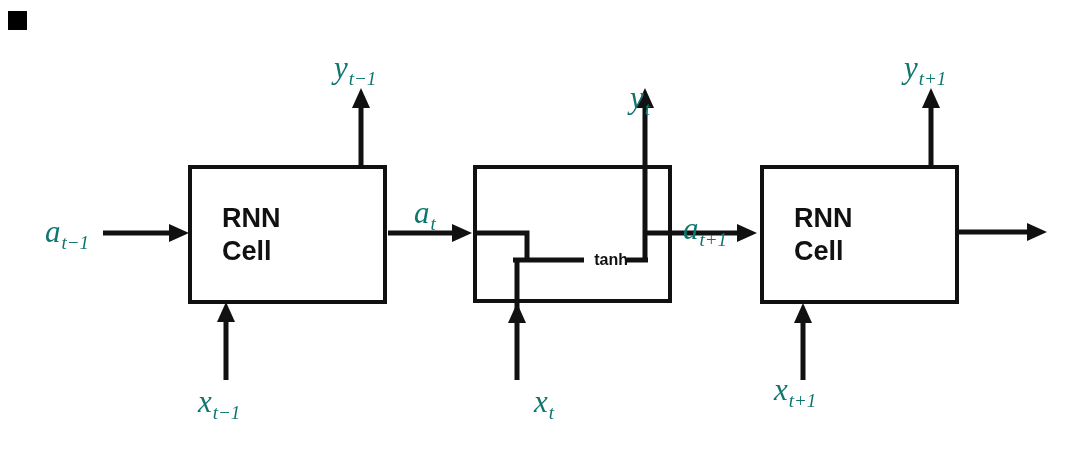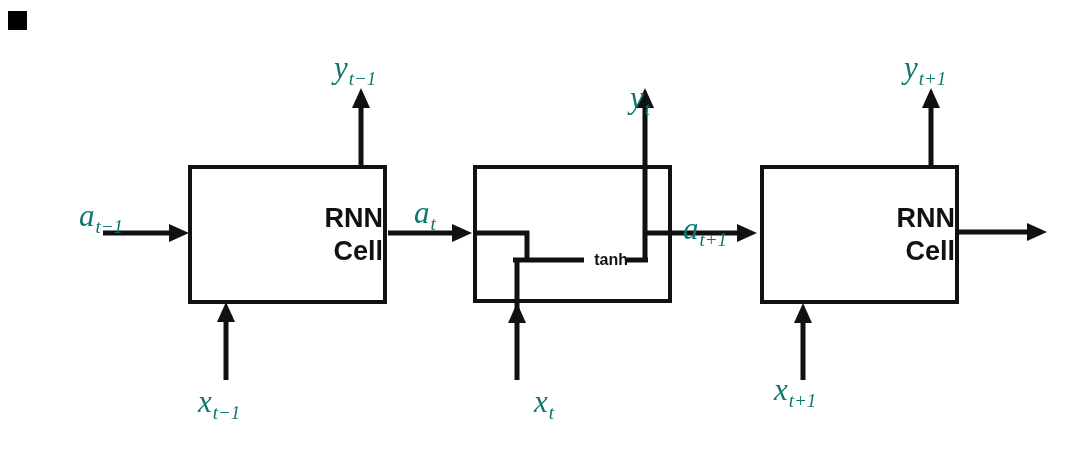--- a/index.html
+++ b/index.html
@@ -18,44 +18,44 @@
     position:absolute;
     border:4px solid #111111;
     box-sizing:border-box;
     background:#ffffff;
     z-index:1;
   }
   .box-left  {left:188px;top:165px;width:199px;height:139px;}
   .box-mid   {left:473px;top:165px;width:199px;height:138px;}
   .box-right {left:760px;top:165px;width:199px;height:139px;}
   .cell-label{
-    display:flex;flex-direction:column;align-items:flex-end;justify-content:center;
+    display:flex;flex-direction:column;align-items:flex-start;justify-content:center;
     width:100%;height:100%;
-    font-weight:bold;font-size:27px;line-height:33px;color:#111111;
+    font-weight:bold;font-size:27px;line-height:33px;color:#111111;margin-left:30px;
   }
   .wires{
     position:absolute;left:0;top:0;z-index:2;pointer-events:none;
   }
   .tanh-label{
     position:absolute;left:582px;top:251px;width:46px;
     text-align:right;
     font-weight:bold;font-size:16px;line-height:18px;color:#111111;
     z-index:3;
   }
   .mlabel{
     position:absolute;z-index:3;
     font-family:"Liberation Serif",serif;
     font-style:italic;color:#0f766e;white-space:nowrap;
   }
   .mlabel .base{font-size:31px;line-height:1;}
   .mlabel .sub{font-size:19px;line-height:1;position:relative;top:7px;margin-left:1px;}
   .lbl-y-prev{left:334px;top:52px;}
   .lbl-y-t   {left:630px;top:50px;margin-top:32px;}
   .lbl-y-next{left:904px;top:52px;}
-  .lbl-a-prev{left:45px;top:200px;margin-left:34px;}
+  .lbl-a-prev{left:45px;top:216px;}
   .lbl-a-t   {left:414px;top:197px;}
   .lbl-a-next{left:683px;top:213px;}
   .lbl-x-prev{left:198px;top:386px;text-align:right;}
   .lbl-x-t   {left:500px;top:386px;margin-left:34px;}
   .lbl-x-next{left:774px;top:374px;}
 </style>
 </head>
 <body>
 
 <div class="canvas">

